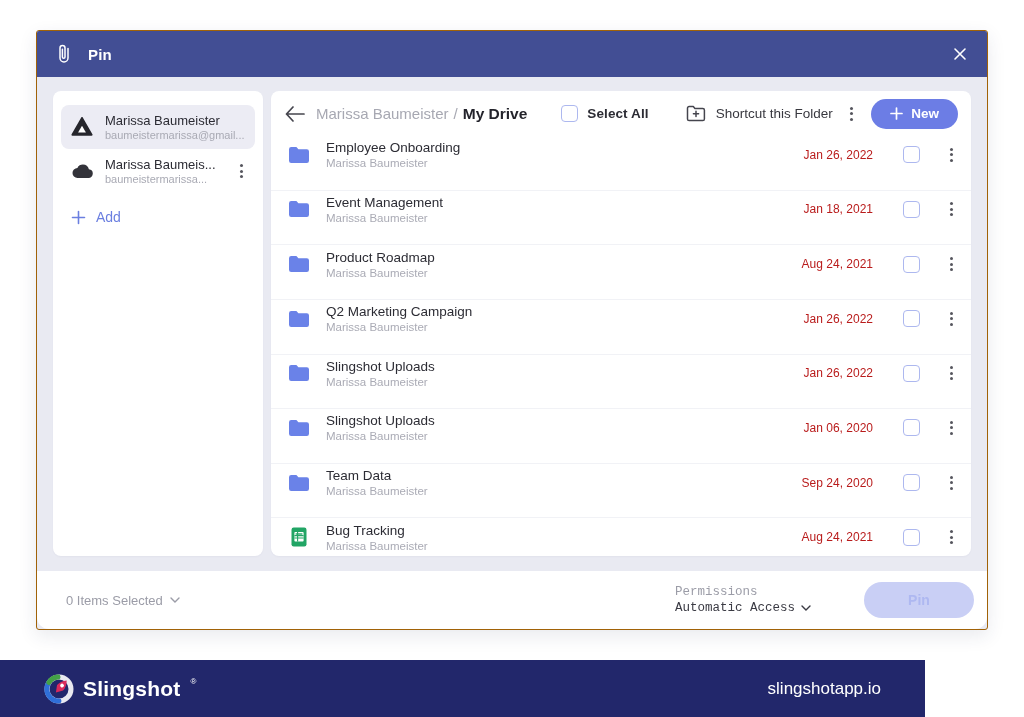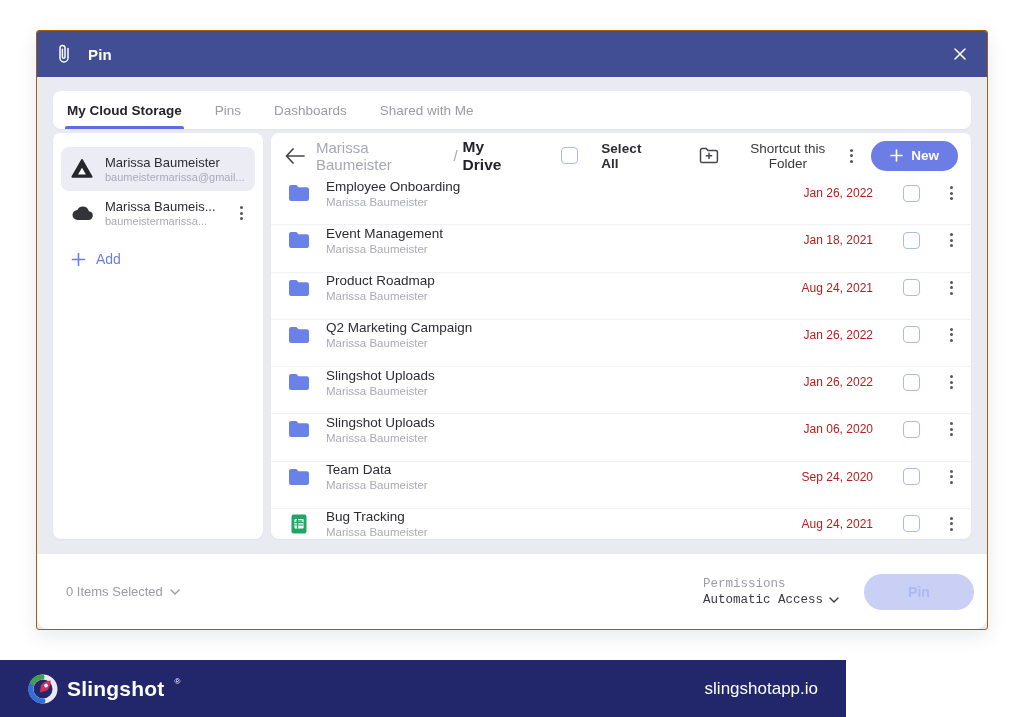--- a/index.html
+++ b/index.html
@@ -47,21 +47,21 @@
   .kebab { display:flex; flex-direction:column; gap:2.5px; align-items:center; padding:4px; background:none; border:none; cursor:pointer; }
   .kebab i { width:3px; height:3px; border-radius:50%; background:#56565e; display:block; }
   .add-btn { display:flex; align-items:center; gap:10px; background:none; border:none; color:#6b7fe0; font-size:14px; cursor:pointer; margin:16px 0 0 10px; font-family:inherit; }
   
   .main-card { flex:1; background:#fff; border-radius:8px; display:flex; flex-direction:column; min-width:0; box-shadow:0 1px 2px rgba(40,45,90,.04); }
   .main-header { height:45px; flex:0 0 auto; display:flex; align-items:center; padding:0 13px 0 14px; }
   .back-btn { margin-right:11px; }
   .crumb-parent { font-size:15px; color:#a7a8b2; }
   .crumb-sep { font-size:15px; color:#a7a8b2; margin:0 5px; }
   .crumb-current { font-size:15.5px; color:#23232b; font-weight:bold; }
-  .selectall { display:flex; align-items:center; gap:23px; margin-left:34px; cursor:pointer; }
+  .selectall { display:flex; align-items:center; gap:9px; margin-left:34px; cursor:pointer; }
   .cbx { width:17px; height:17px; border:1.5px solid #adb8ef; border-radius:4px; background:#fff; flex:0 0 auto; }
   .selectall-label { font-size:13.5px; color:#2c2c34; font-weight:bold; letter-spacing:.1px; }
   .shortcut { display:flex; align-items:center; gap:10px; margin-left:37px; background:none; border:none; cursor:pointer; font-family:inherit; }
   .shortcut-label { font-size:13.5px; color:#38383f; }
   .hdr-kebab { margin-left:auto; }
   .new-btn {
     margin-left:14px; height:30px; padding:0 19px; border:none; border-radius:15px;
     background:#6c7de5; color:#fff; font-size:13.5px; font-weight:bold;
     display:flex; align-items:center; gap:8px; cursor:pointer; font-family:inherit;
   }
@@ -69,35 +69,35 @@
   .file-row { flex:1; display:flex; align-items:center; padding:0 14px 0 16px; cursor:pointer; }
   .file-row + .file-row { border-top:1px solid #f1f2f6;margin-top:16px; }
   .row-icn { width:24px; flex:0 0 auto; display:flex; justify-content:center; }
   .row-txt { margin-left:15px; min-width:0; }
   .row-name { font-size:13.5px; color:#2c2c34; white-space:nowrap; }
   .row-owner { font-size:11.5px; color:#aaabb5; margin-top:2px; white-space:nowrap; }
   .row-date { margin-left:auto; font-size:12px; color:#b91c1c; white-space:nowrap; }
   .row-cbx { margin-left:30px; margin-right:26px; cursor:pointer; }
   
   .dlg-footer {
-    flex:0 0 auto; height:75px; background:#fff; display:flex; align-items:center;
-    padding:0 13px 0 29px; border-radius:0 0 12px 12px;
+    flex:0 0 auto; height:58px; background:#fff; display:flex; align-items:center;
+    padding:0 13px 0 29px; border-radius:0 0 12px 12px;gap:28px;
   }
   .items-selected { display:flex; align-items:center; gap:7px; background:none; border:none; cursor:pointer; font-family:inherit; font-size:13px; color:#9b9ca7; }
   .perm { margin-left:auto; text-align:left;font-family:Liberation Mono, monospace; }
   .perm-label { font-size:12.5px; color:#9b9ca7; }
   .perm-value { font-size:12.5px; color:#3a3a43; margin-top:2px; display:flex; align-items:center; gap:6px; cursor:pointer; }
   .pin-btn {
     margin-left:25px; width:110px; height:36px; border:none; border-radius:18px;
     background:#c9cff5; color:#aeb8f1; font-size:14px; font-weight:bold; cursor:default; font-family:inherit;
   }
   
   .site-footer {
-    position:absolute; left:0; bottom:0; width:846px; height:57px; background:#22276b;
-    display:flex; align-items:center; padding:0 28px;
+    position:absolute; left:0; bottom:0; width:925px; height:57px; background:#22276b;
+    display:flex; align-items:center; padding:0 44px;
   }
   .brand { display:flex; align-items:center; gap:9px; }
   .brand-name { color:#fff; font-size:21px; font-weight:bold; letter-spacing:.2px; }
   .brand-mark { color:#fff; font-size:8px; vertical-align:top; position:relative; top:-7px; margin-left:1px; }
   .site-url { margin-left:auto; color:#fff; font-size:17px; }
   svg { display:block; }
 </style>
 </head>
 <body>
 
@@ -112,34 +112,20 @@
     <span class="dlg-title">Pin</span>
     <button class="icon-btn dlg-close">
       <svg width="18" height="18" viewBox="0 0 18 18" stroke="#ffffff" stroke-width="1.6" stroke-linecap="round">
         <path d="M4 4 L14 14 M14 4 L4 14"></path>
       </svg>
     </button>
   </div>
 
   <div class="dlg-body">
 
-    <div class="tabs-card">
-      <div class="tab active">
-          <span>My Cloud Storage</span>
-        </div>
-      <div class="tab">
-          <span>Pins</span>
-        </div>
-      <div class="tab">
-          <span>Dashboards</span>
-        </div>
-      <div class="tab">
-          <span>Shared with Me</span>
-        </div>
-    </div>
 
     <div class="content-row">
 
       <div class="sidebar-card">
         <div class="account selected">
           <span class="account-icn">
             <svg width="22" height="20" viewBox="0 0 24 22">
               <path d="M12 1 L22.6 19.5 H1.4 Z" fill="#26262c" stroke="#26262c" stroke-width="2" stroke-linejoin="round"></path>
               <path d="M12 9.5 L16.3 17 H7.7 Z" fill="#ffffff"></path>
             </svg>

